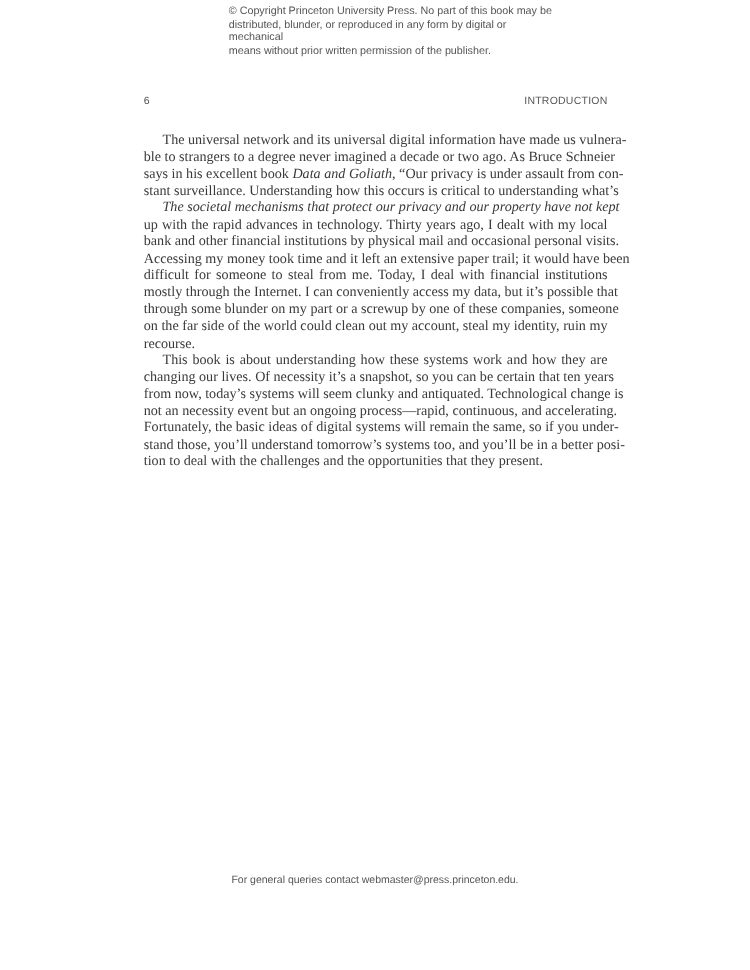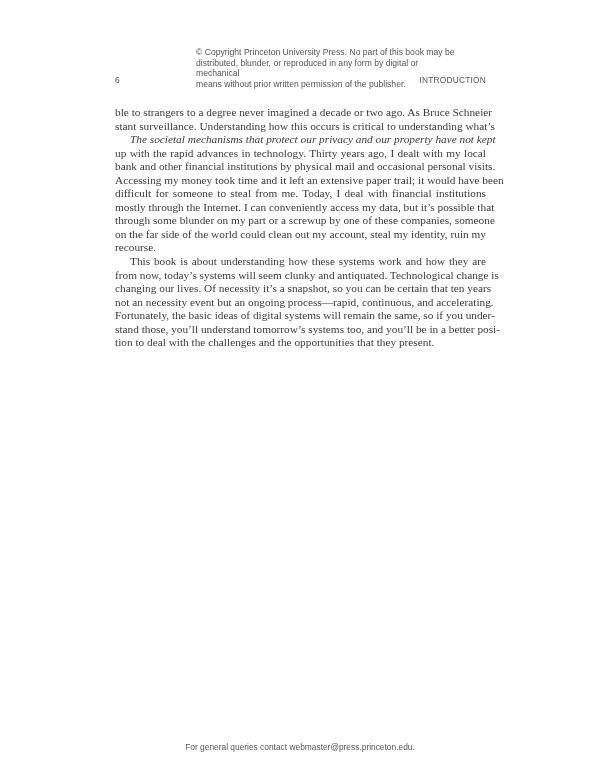--- a/index.html
+++ b/index.html
@@ -3,37 +3,37 @@
 <meta charset="utf-8">
 <style>
   html, body { margin: 0; padding: 0; background: #ffffff; }
   body { width: 600px; height: 776px; position: relative; overflow: hidden; }
   .copyright {
     position: absolute; left: 0; top: 3px; width: 600px;
     text-align: left;
     font-family: "Liberation Sans", sans-serif;
     font-size: 8.6px; line-height: 10.6px; color: #555555;
   }
-  .copyright-inner { position: absolute; left: 196px; width: 260px; margin-top: 44px; }
+  .copyright-inner { position: absolute; left: 183px; width: 260px; }
   .running-head {
     position: absolute; left: 115px; top: 75px; width: 371px; height: 12px;
     font-family: "Liberation Sans", sans-serif; font-size: 8.4px; color: #555555;
   }
   .page-number { position: absolute; left: 0; top: 0; }
   .section-title { position: absolute; right: 0; top: 0; letter-spacing: 0.2px; }
   .body-text {
     position: absolute; left: 115px; top: 106px; width: 371px;
     font-family: "Liberation Serif", serif; font-size: 11.3px; line-height: 13.55px;
     color: #3a3a3a; text-align: justify; hyphens: manual;
   }
   .body-text p { margin: 0; text-indent: 0; }
   .line { display: block; text-align: justify; text-align-last: justify; white-space: nowrap; }
   .line.last { text-align-last: left; }
   .footer {
-    position: absolute; left: 0; top: 742px; width: 600px; text-align: center;
+    position: absolute; left: 0; top: 698px; width: 600px; text-align: center;
     font-family: "Liberation Sans", sans-serif; font-size: 8.4px; color: #555555;
   }
   em { font-style: italic; }
 </style>
 </head>
 <body>
 
 <div class="copyright">
   <div class="copyright-inner">
     <div>© Copyright Princeton University Press. No part of this book may be</div>
@@ -42,38 +42,40 @@
   </div>
 </div>
 
 <div class="running-head">
   <span class="page-number">6</span>
   <span class="section-title">INTRODUCTION</span>
 </div>
 
 <div class="body-text" id="body-text">
     <p>
+      <span class="line" style="padding-left: 15px;">The universal network and its universal digital information have made us vulnera-</span>
       <span class="line">ble to strangers to a degree never imagined a decade or two ago.  As Bruce Schneier</span>
+      <span class="line">says in his excellent book <em>Data and Goliath</em>, “Our privacy is under assault from con-</span>
       <span class="line">stant surveillance.  Understanding how this occurs is critical to understanding what’s</span>
     </p>
     <p>
       <span class="line" style="padding-left: 15px; font-style: italic;">The societal mechanisms that protect our privacy and our property have not kept</span>
       <span class="line">up with the rapid advances in technology.  Thirty years ago, I dealt with my local</span>
       <span class="line">bank and other financial institutions by physical mail and occasional personal visits.</span>
       <span class="line">Accessing my money took time and it left an extensive paper trail; it would have been</span>
       <span class="line">difficult for someone to steal from me.  Today, I deal with financial institutions</span>
       <span class="line">mostly through the Internet.  I can conveniently access my data, but it’s possible that</span>
       <span class="line">through some blunder on my part or a screwup by one of these companies, someone</span>
       <span class="line">on the far side of the world could clean out my account, steal my identity, ruin my</span>
       <span class="line last">recourse.</span>
     </p>
     <p>
       <span class="line" style="padding-left: 15px;">This book is about understanding how these systems work and how they are</span>
+      <span class="line">changing our lives.  Of necessity it’s a snapshot, so you can be certain that ten years</span>
       <span class="line">from now, today’s systems will seem clunky and antiquated.  Technological change is</span>
-      <span class="line">changing our lives.  Of necessity it’s a snapshot, so you can be certain that ten years</span>
       <span class="line">not an necessity event but an ongoing process—rapid, continuous, and accelerating.</span>
       <span class="line">Fortunately, the basic ideas of digital systems will remain the same, so if you under-</span>
       <span class="line">stand those, you’ll understand tomorrow’s systems too, and you’ll be in a better posi-</span>
       <span class="line last">tion to deal with the challenges and the opportunities that they present.</span>
     </p>
   </div>
 
 <div class="footer">For general queries contact webmaster@press.princeton.edu.</div>
 
 </body></html>

